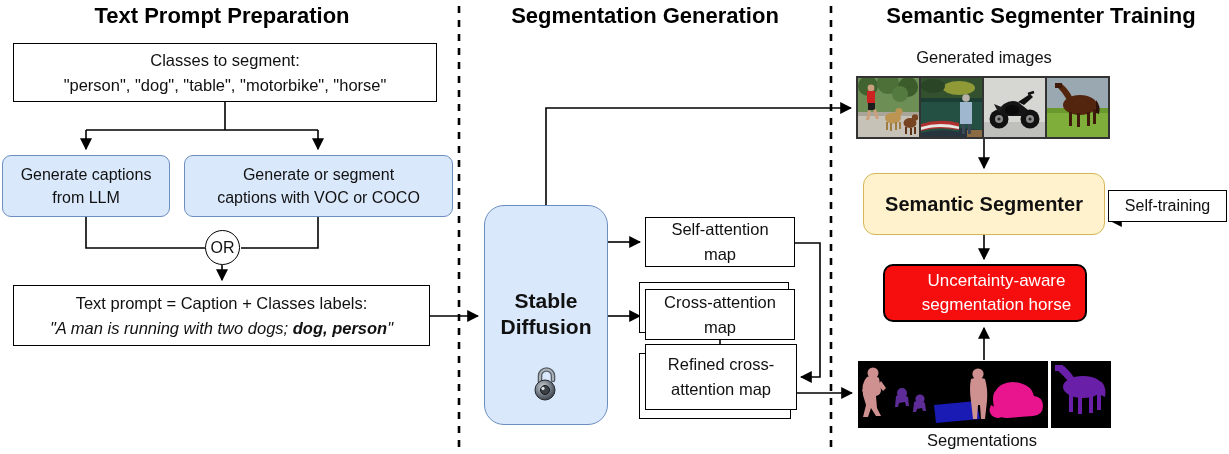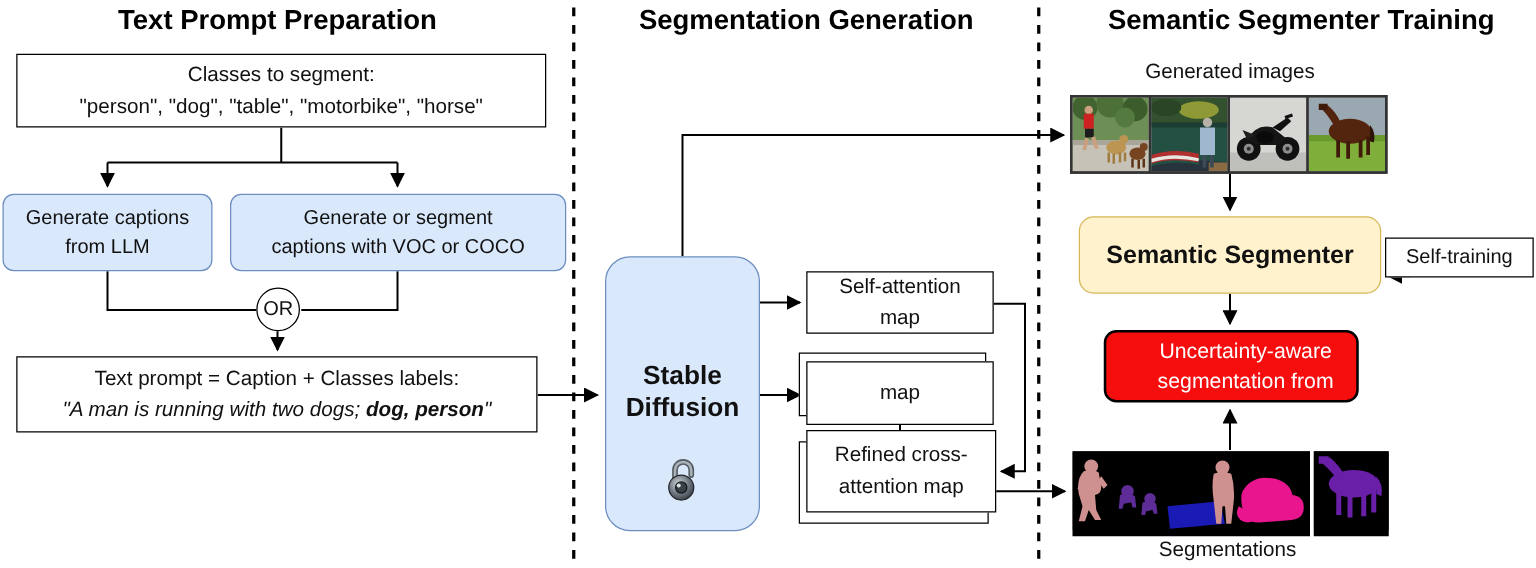--- a/index.html
+++ b/index.html
@@ -132,20 +132,21 @@
     </div>
   </div>
 
   <div class="node rect-box t165" style="left:645px;top:217px;width:150px;height:50px;">
     <div>Self-attention</div>
     <div>map</div>
   </div>
 
   <div class="sheet-back" style="left:639px;top:282px;width:150px;height:51px;"></div>
   <div class="node rect-box t165" style="left:645px;top:289px;width:150px;height:51px;">
+    <div>Cross-attention</div>
     <div>map</div>
   </div>
 
   <div class="sheet-back" style="left:639px;top:353px;width:152px;height:66px;"></div>
   <div class="node rect-box t165" style="left:645px;top:344px;width:152px;height:66px;">
     <div>Refined cross-</div>
     <div>attention map</div>
   </div>
 
   <div class="small-label" style="left:884px;top:48px;width:200px;">Generated images</div>
@@ -226,21 +227,21 @@
   <div class="node yellow-box" style="left:863px;top:173px;width:242px;height:62px;font-weight:bold;font-size:20px;">
     <div>Semantic Segmenter</div>
   </div>
 
   <div class="node rect-box" style="left:1108px;top:190px;width:119px;height:32px;font-size:16px;border-width:1.5px;">
     <div>Self-training</div>
   </div>
 
   <div class="node red-box" style="left:883px;top:264px;width:204px;height:58px;font-size:17px;line-height:24px;padding-left:23px;">
     <div>Uncertainty-aware</div>
-    <div>segmentation from</div>
+    <div>segmentation horse</div>
   </div>
 
   <div class="seg-strip" style="left:858px;top:361px;">
     <div class="seg-cell">
       <svg width="190" height="63" viewBox="0 0 190 63">
         <rect width="190" height="63" fill="#000"></rect>
 
         <g fill="#cf9090">
           <circle cx="15" cy="12" r="5.5"></circle>
           <path d="M9 16 q7 -3 12 1 l2 12 q0 5 -5 6 l1 12 l4 8 h-5 l-5 -8 l-3 9 h-5 l3 -12 l-3 -10 q-2 -12 4 -18 z"></path>

